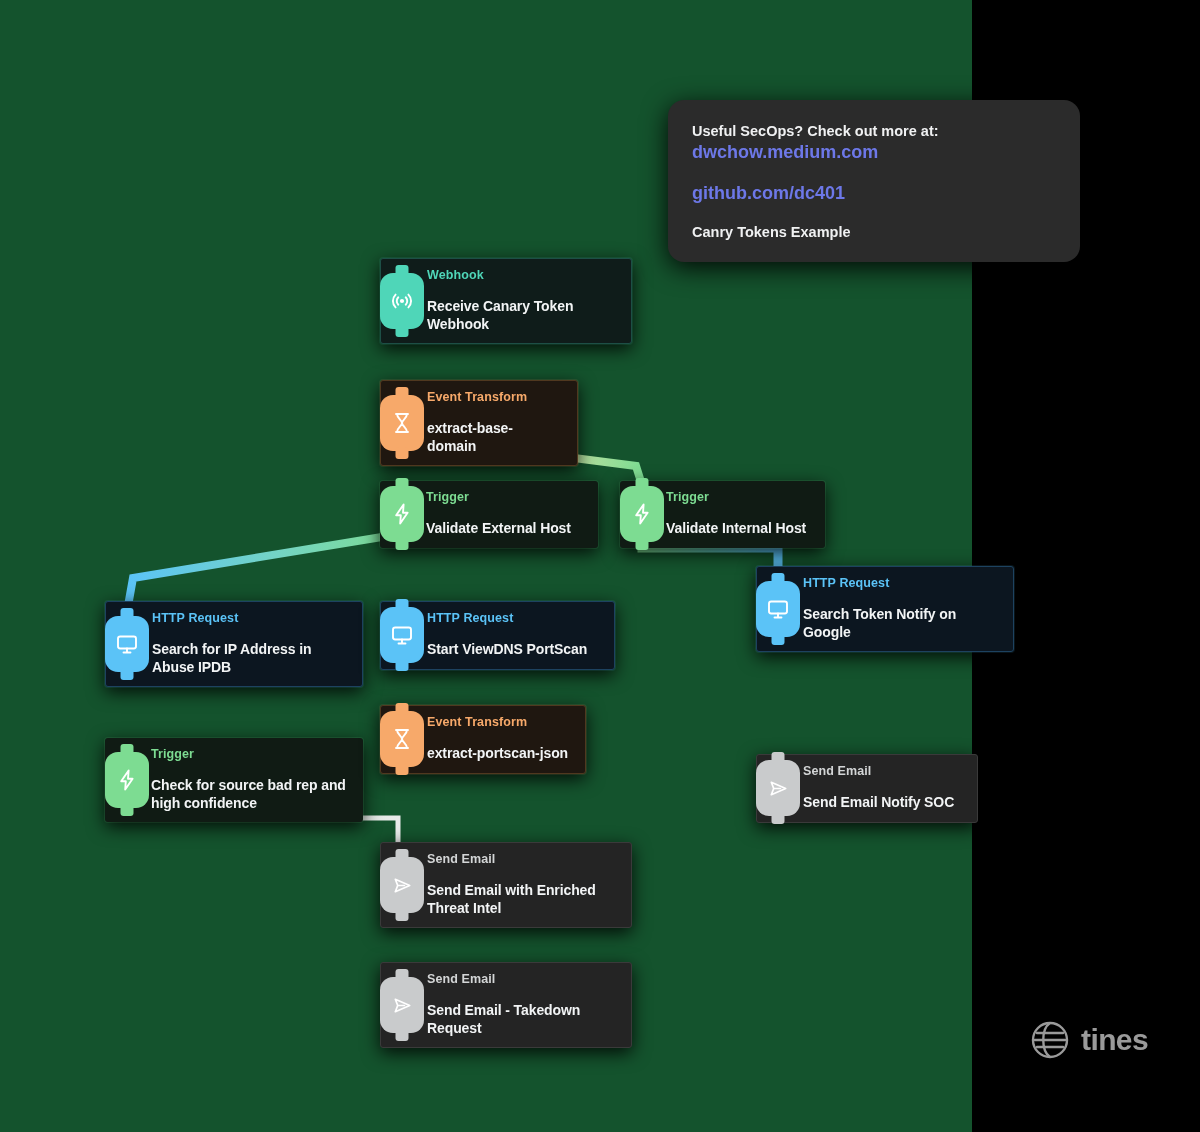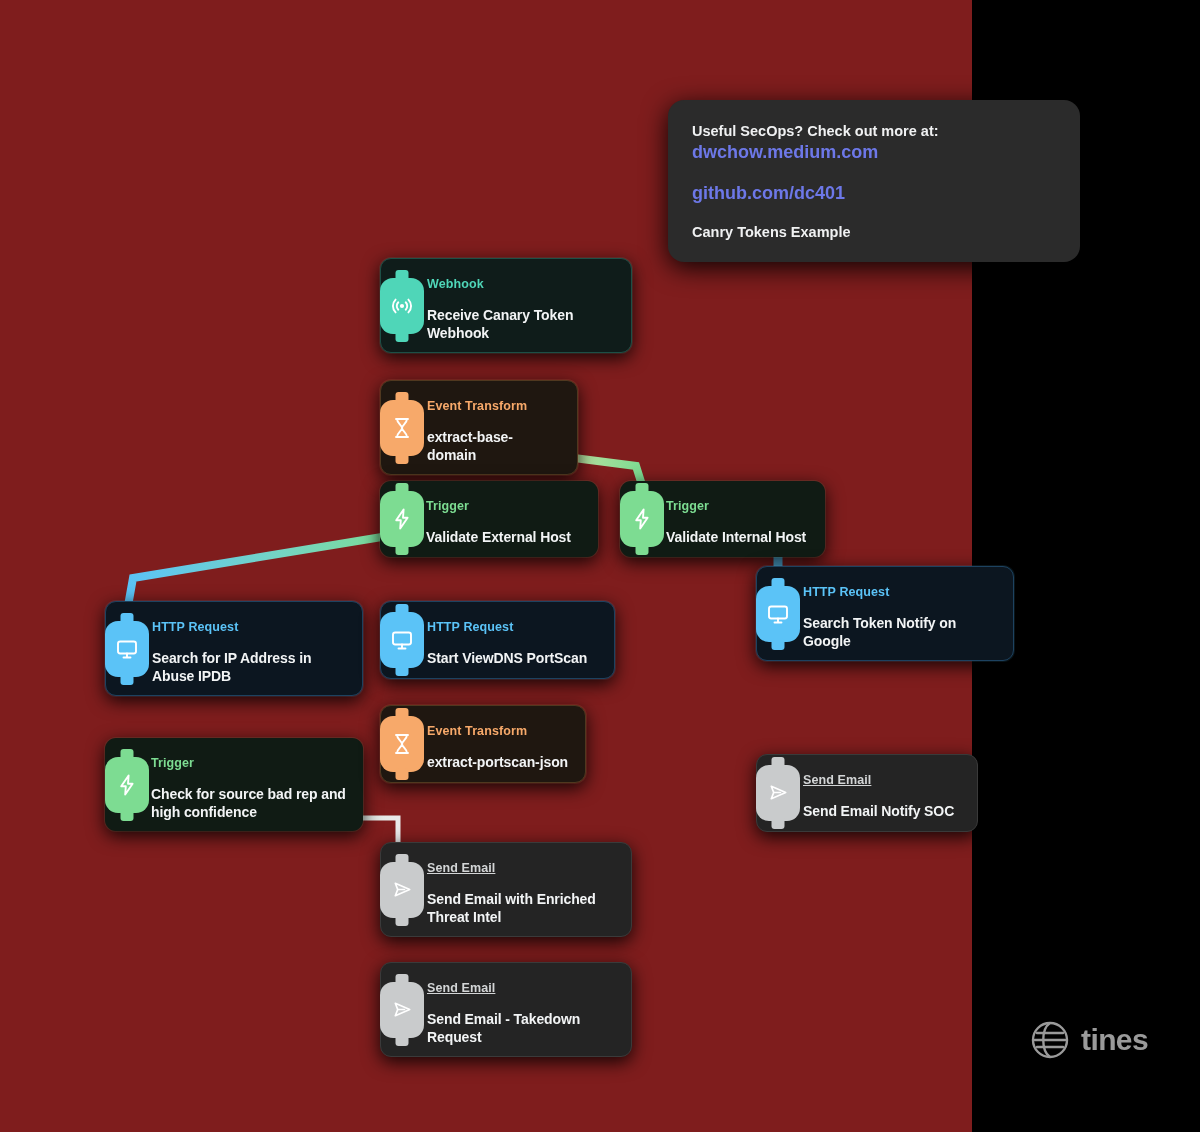--- a/index.html
+++ b/index.html
@@ -9,43 +9,43 @@
     width: 1200px;
     height: 1132px;
     overflow: hidden;
     font-family: "Liberation Sans", "DejaVu Sans", sans-serif;
     -webkit-font-smoothing: antialiased;
   }
   #board {
     position: relative;
     width: 972px;
     height: 1132px;
-    background: #7f1d1d;
+    background: #14532d;
   }
 
   
   #wires {
     position: absolute;
     left: 0; top: 0;
     width: 1200px; height: 1132px;
     pointer-events: none;
     z-index: 1;
   }
 
   
   .node {
     position: absolute;
     display: flex;
     align-items: stretch;
     z-index: 3;
   }
   .node-body {
     position: relative;
-    border-radius: 11px;
-    padding: 18px 16px 10px 46px;
+    border-radius: 3px;
+    padding: 9px 16px 10px 46px;
     display: flex;
     flex-direction: column;
     justify-content: center;
     min-height: 60px;
     box-shadow: 0 5px 18px rgba(0,0,0,0.85);
   }
   .node-kind {
     font-size: 12.5px;
     font-weight: 700;
     line-height: 1.25;
@@ -104,21 +104,21 @@
   .t-trigger   .node-kind { color:#7ddc92; }
 
   .t-http      .node-icon { background: #5bc3f7; }
   .t-http      .node-body { background:#0c1620; border:1px solid #1d4260;
                             box-shadow:0 0 0 1px rgba(91,195,247,.10), 0 5px 18px rgba(0,0,0,.85); }
   .t-http      .node-kind { color:#5bc3f7; }
 
   .t-email     .node-icon { background: #c9cbcc; }
   .t-email     .node-body { background:#242424; border:1px solid #3a3a3a;
                             box-shadow:0 5px 18px rgba(0,0,0,.85); }
-  .t-email     .node-kind { color:#d3d5d6; font-weight:700;text-decoration:underline; }
+  .t-email     .node-kind { color:#d3d5d6; font-weight:700; }
   .t-email     .node-name { color:#f2f4f5; }
 
   
   .note-card {
     position: absolute;
     background: #2b2b2b;
     border-radius: 16px;
     padding: 22px 24px 20px 24px;
     z-index: 3;
     box-shadow: 0 6px 26px rgba(0,0,0,.9);

